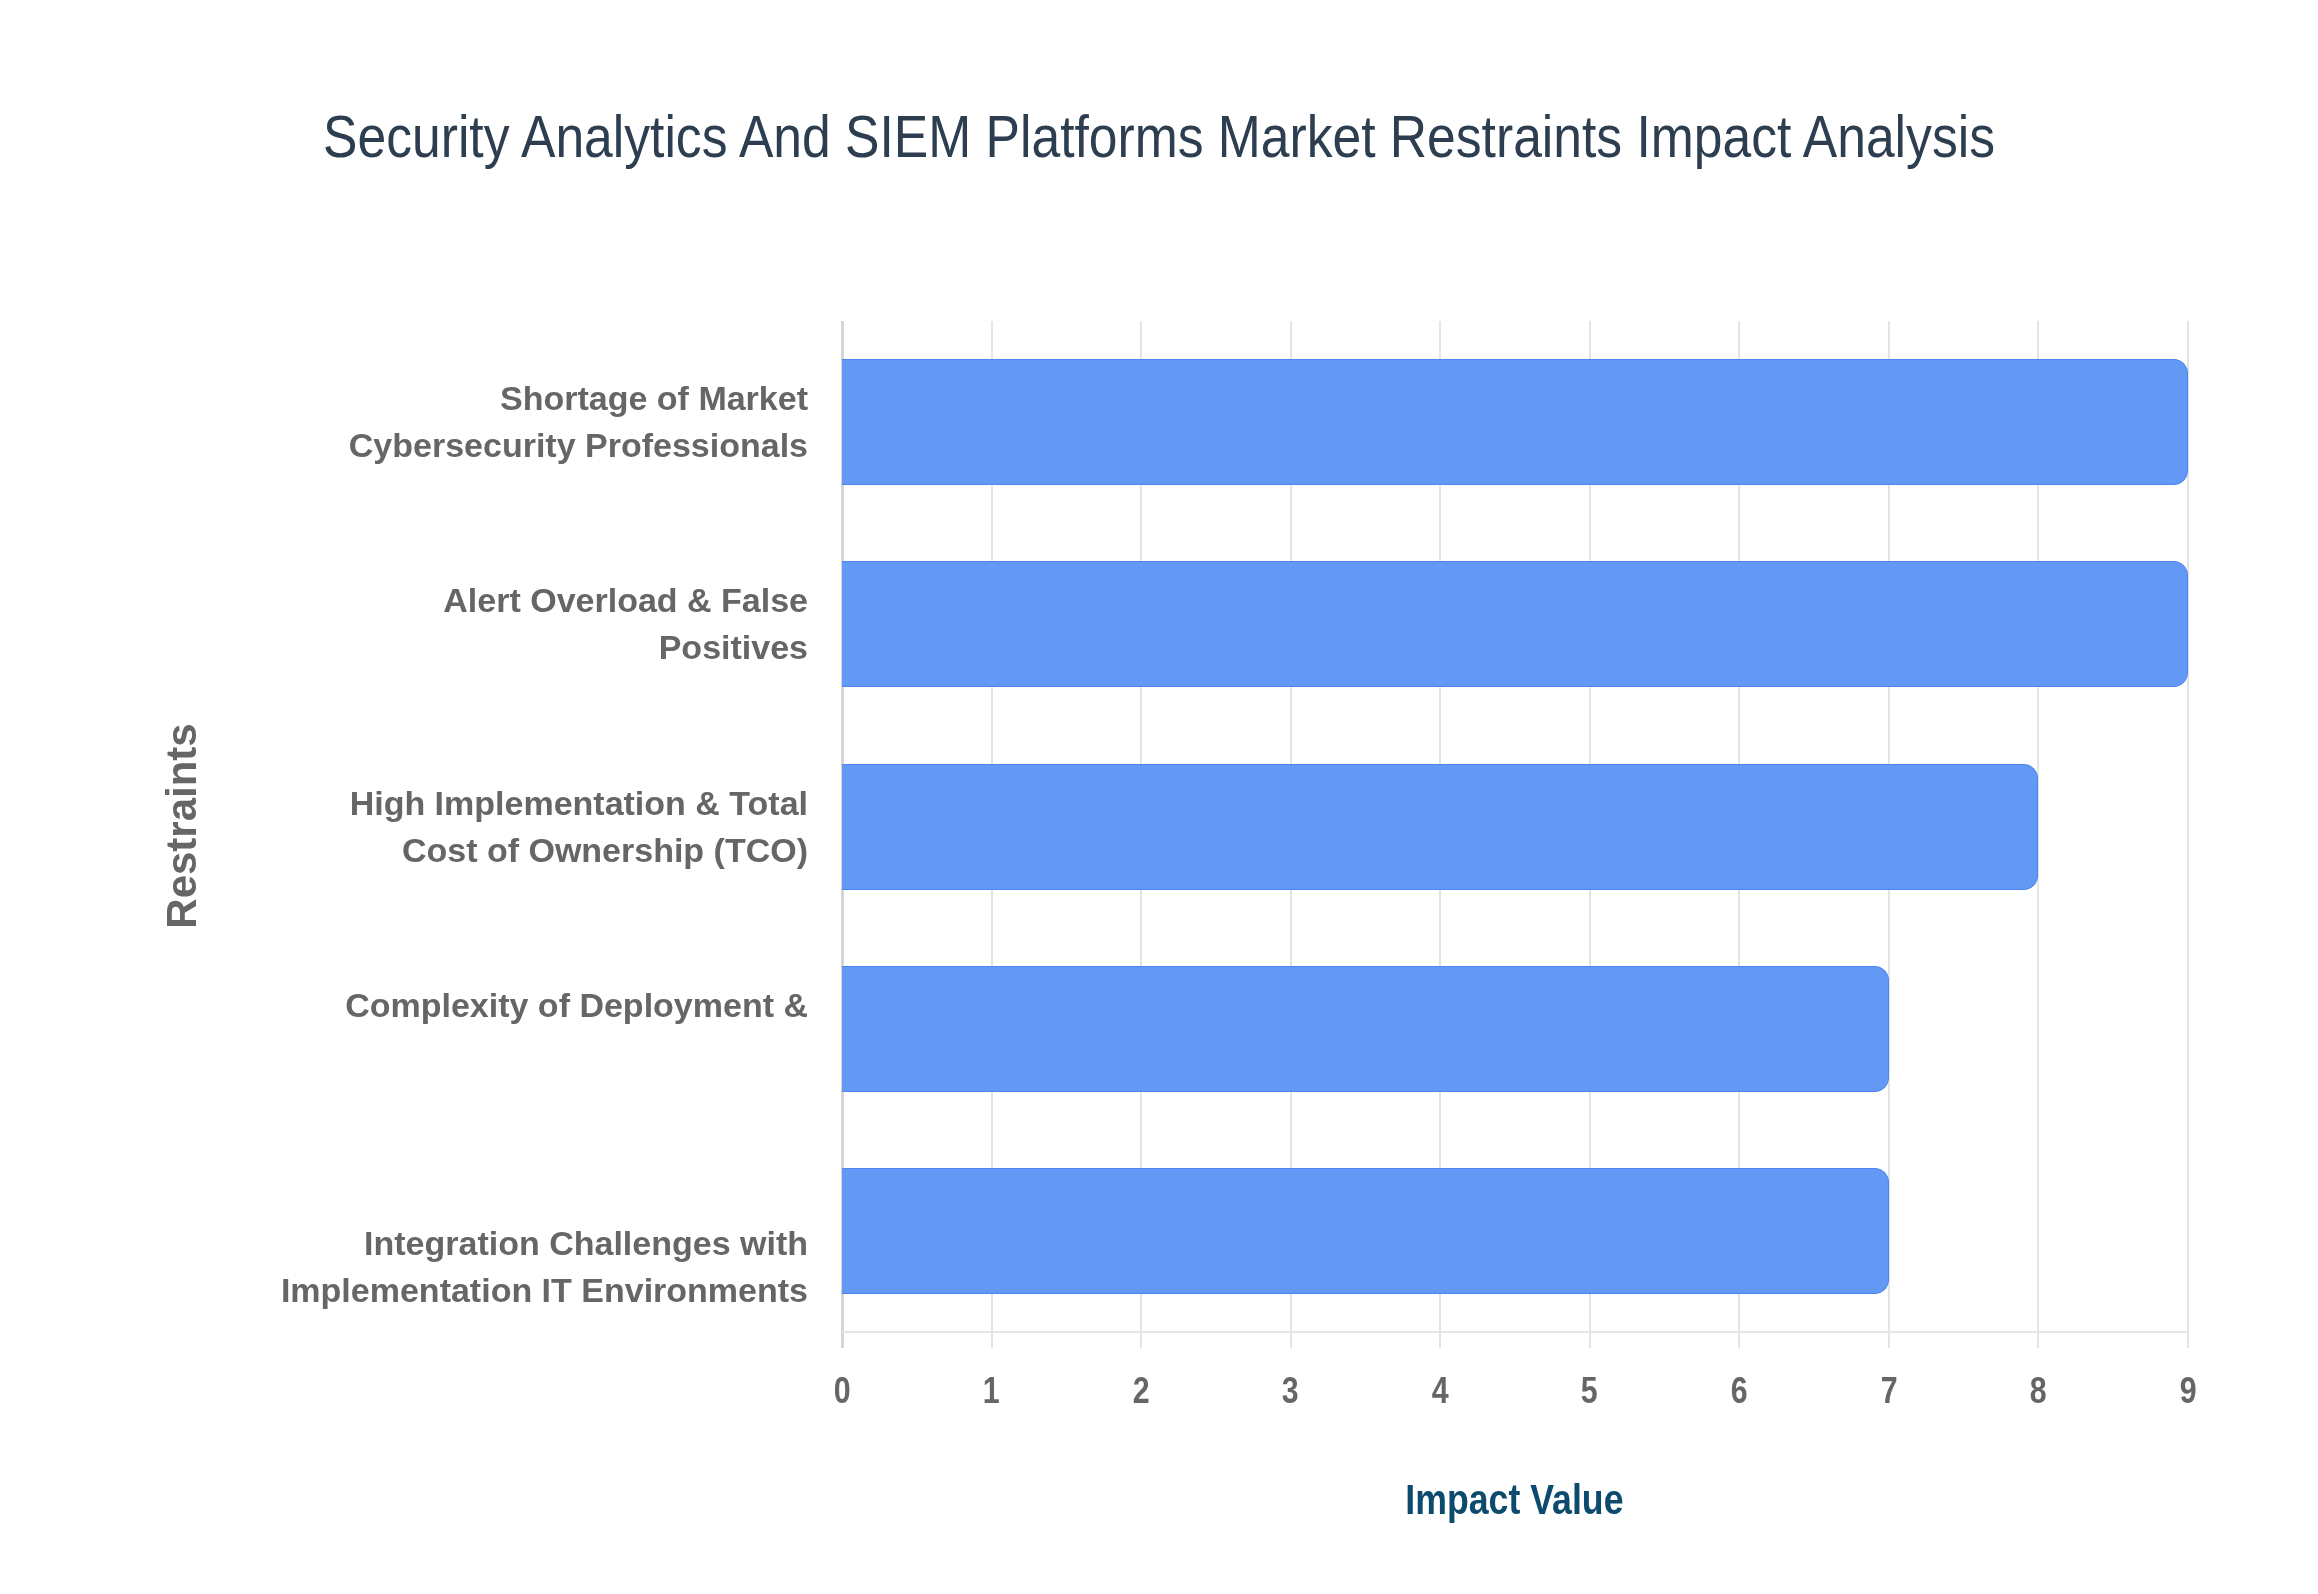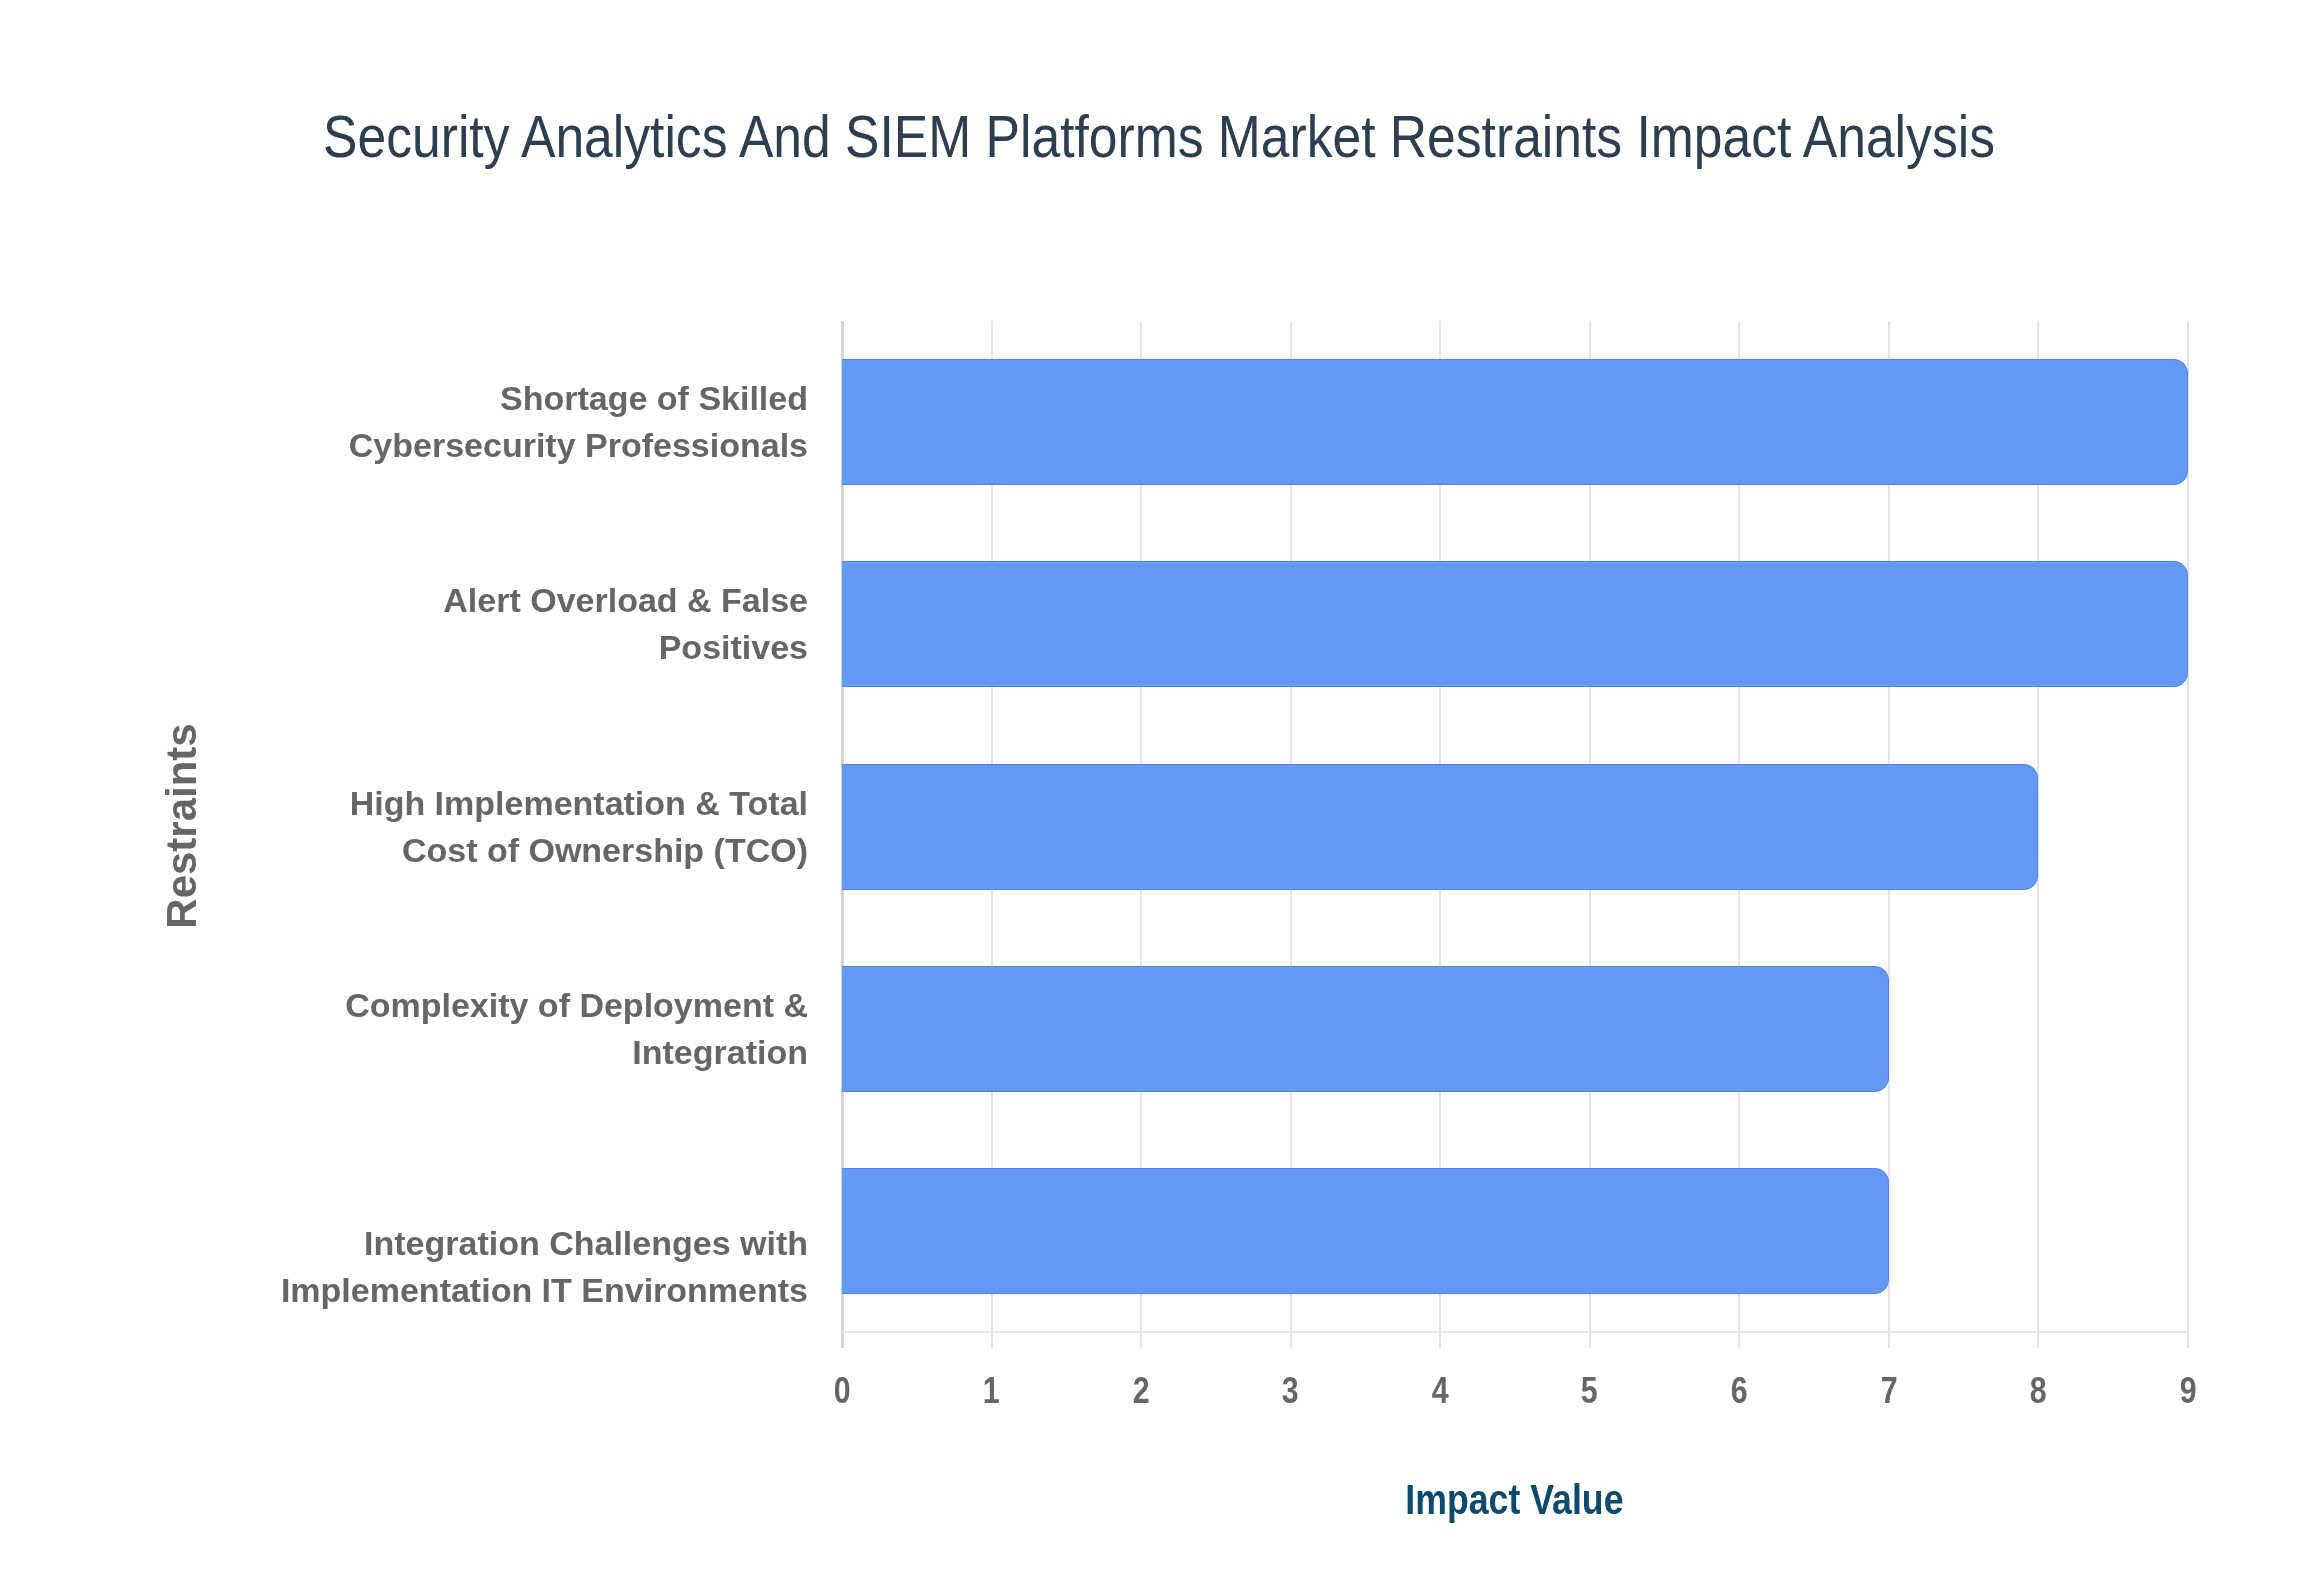--- a/index.html
+++ b/index.html
@@ -62,34 +62,33 @@
   <div class="baseline"></div>
 <div class="bar" style="top: 38px; width: 1346px;"></div>
     <div class="bar" style="top: 240px; width: 1346px;"></div>
     <div class="bar" style="top: 443px; width: 1196px;"></div>
     <div class="bar" style="top: 645px; width: 1047px;"></div>
     <div class="bar" style="top: 847px; width: 1047px;"></div>
   </div>
 
 <div id="cat-labels">
     <div class="cat-label" style="top: 375px;">
-      <span>Shortage of Skilled</span>
+      <span>Shortage of Market</span>
       <span>Cybersecurity Professionals</span>
     </div>
     <div class="cat-label" style="top: 577px;">
       <span>Alert Overload &amp; False</span>
       <span>Positives</span>
     </div>
     <div class="cat-label" style="top: 780px;">
       <span>High Implementation &amp; Total</span>
       <span>Cost of Ownership (TCO)</span>
     </div>
     <div class="cat-label" style="top: 982px;">
       <span>Complexity of Deployment &amp;</span>
-      <span>Integration</span>
     </div>
     <div class="cat-label" style="top: 1184px; margin-top: 36px;">
       <span>Integration Challenges with</span>
       <span>Implementation IT Environments</span>
     </div>
   </div>
 <div id="tick-labels">
     <div class="tick-label" style="left: 842px;"><span>0</span></div>
     <div class="tick-label" style="left: 991px;"><span>1</span></div>
     <div class="tick-label" style="left: 1141px;"><span>2</span></div>

